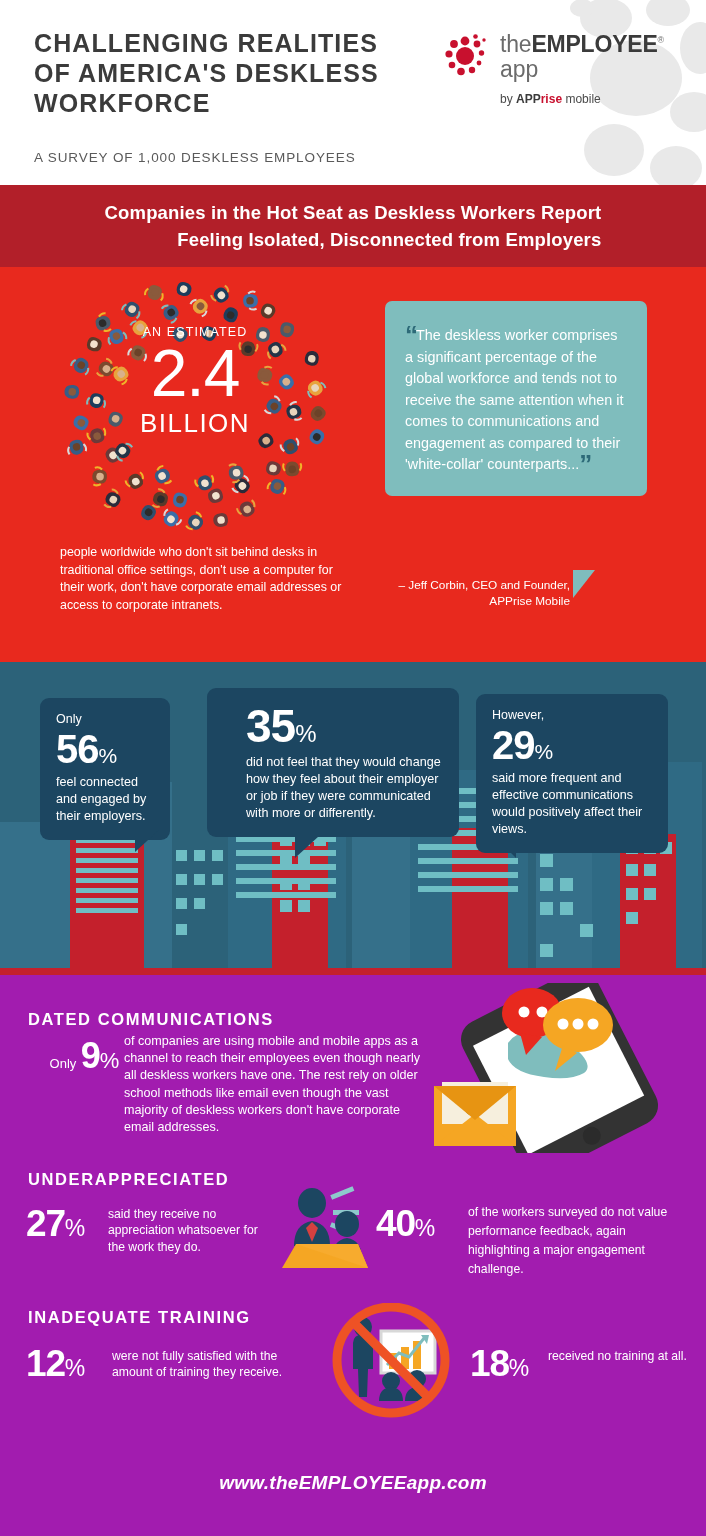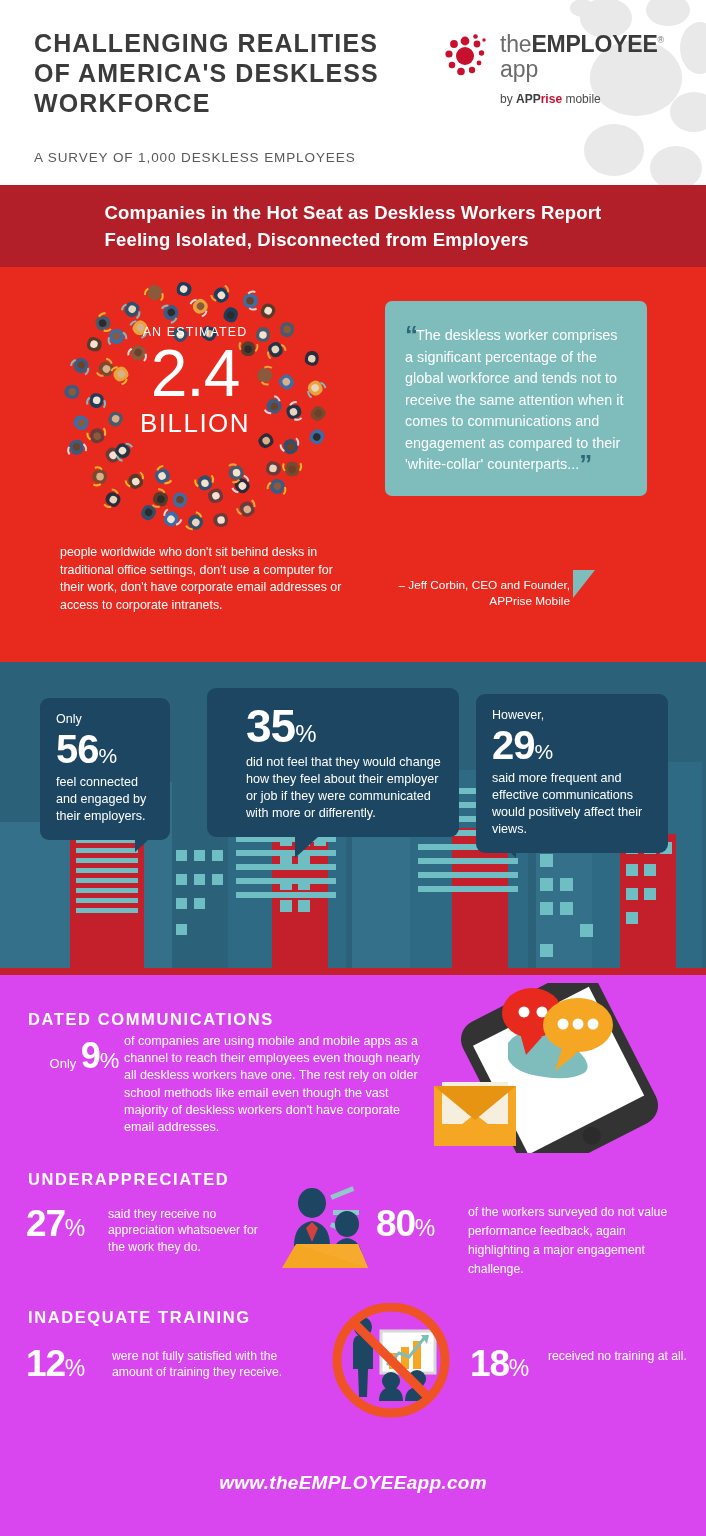--- a/index.html
+++ b/index.html
@@ -38,21 +38,21 @@
   .logo-l1 sup { font-size:9px; vertical-align:super; }
   .logo-l2 { font-size:23px; line-height:25px; color:#6b6b6b; }
   .logo-l3 { font-size:12px; color:#4a4a4a; margin-top:10px; }
   .logo-l3 b { color:#3b3b3b; }
   .logo-l3 .rise { color:#c8102e; }
 
   
   .banner {
     background:#b21f29; height:82px;
     display:flex; align-items:center; justify-content:center;
-    text-align:left;
+    text-align:right;
   }
   .banner-text {
     color:#ffffff; font-size:18.5px; font-weight:bold;
     line-height:27px; letter-spacing:0.15px;
   }
 
   
   .hero {
     position:relative; background:#e8291e; height:395px; overflow:hidden;
   }
@@ -84,21 +84,21 @@
     color:#ffffff; padding:13px 16px 15px 16px;
   }
   .bubble .only { font-size:12.5px; line-height:16px; }
   .bubble .pct { font-weight:bold; letter-spacing:-1px; }
   .bubble .pct .n { font-size:40px; line-height:44px; }
   .bubble .pct .s { font-size:21px; font-weight:normal; }
   .bubble .body { font-size:12.6px; line-height:17px; margin-top:3px; }
   .bub-tail { position:absolute; width:0; height:0; }
 
   
-  .lower { position:relative; background:#d946ef; height:561px; overflow:hidden; }
+  .lower { position:relative; background:#a21caf; height:561px; overflow:hidden; }
   .sect-head {
     color:#ffffff; font-size:16.5px; font-weight:bold; letter-spacing:1.6px;
     text-transform:uppercase;
   }
   .stat-n { color:#ffffff; font-weight:bold; letter-spacing:-1.2px; }
   .stat-body { color:#ffffff; }
 
   .footer-url {
     position:absolute; left:0; bottom:42px; width:100%; text-align:center;
     color:#ffffff; font-size:19px; font-weight:bold; letter-spacing:0.3px;font-style:italic;
@@ -647,21 +647,21 @@
       <rect x="61" y="30" width="26" height="5"></rect>
       <rect x="59" y="42" width="24" height="5" transform="rotate(22 59 44)"></rect>
     </g>
     <ellipse cx="75" cy="44" rx="12" ry="13" fill="#1c4661"></ellipse>
     <path d="M60 80 q0 -20 15 -22 q15 2 15 22 z" fill="#1c4661"></path>
     <polygon points="10,88 24,64 86,64 96,88" fill="#f5a623"></polygon>
     <polygon points="24,64 86,64 96,88" fill="#f7ab2e"></polygon>
   </svg>
 
   <div style="position:absolute;left:376px;top:228px;">
-    <span class="stat-n" style="font-size:37px;">80</span><span class="stat-n" style="font-size:23px;font-weight:normal;">%</span>
+    <span class="stat-n" style="font-size:37px;">40</span><span class="stat-n" style="font-size:23px;font-weight:normal;">%</span>
   </div>
   <div class="stat-body" style="position:absolute;left:468px;top:228px;width:210px;font-size:12.2px;line-height:19px;">of the workers surveyed do not value performance feedback, again highlighting a major engagement challenge.</div>
 
   <div class="sect-head" style="position:absolute;left:28px;top:333px;">INADEQUATE TRAINING</div>
   <div style="position:absolute;left:26px;top:368px;">
     <span class="stat-n" style="font-size:37px;">12</span><span class="stat-n" style="font-size:23px;font-weight:normal;">%</span>
   </div>
   <div class="stat-body" style="position:absolute;left:112px;top:373px;width:205px;font-size:12.2px;line-height:16.4px;">were not fully satisfied with the amount of training they receive.</div>
 
   <svg style="position:absolute;left:325px;top:328px;" width="140" height="115" viewBox="0 0 140 115">

